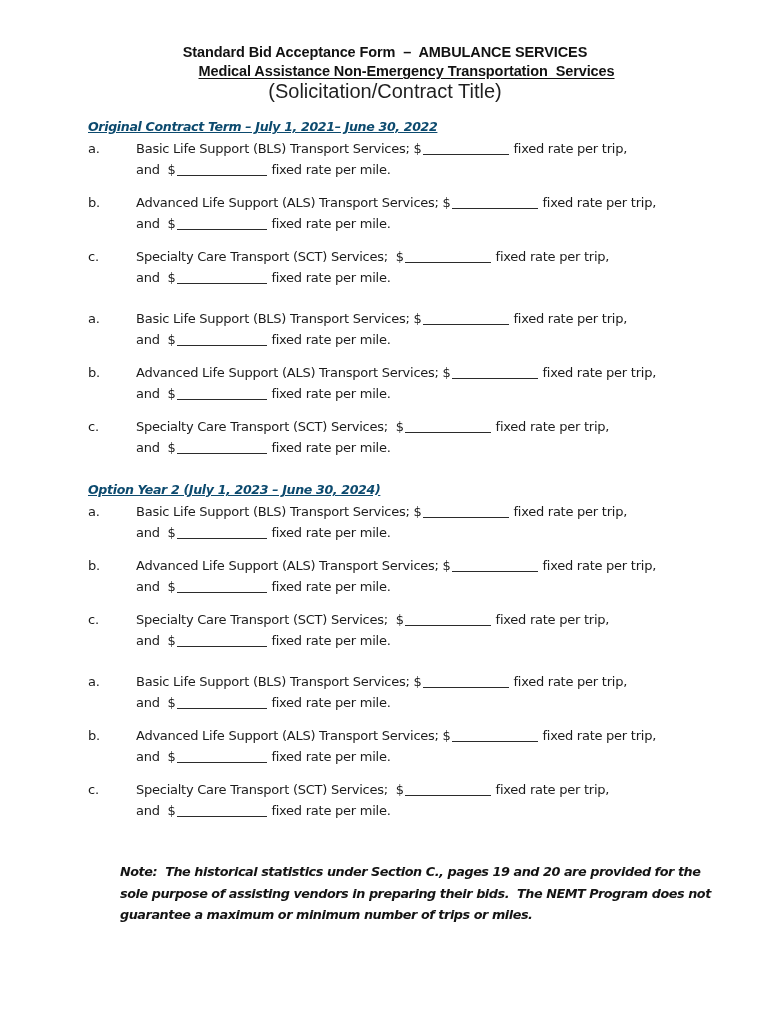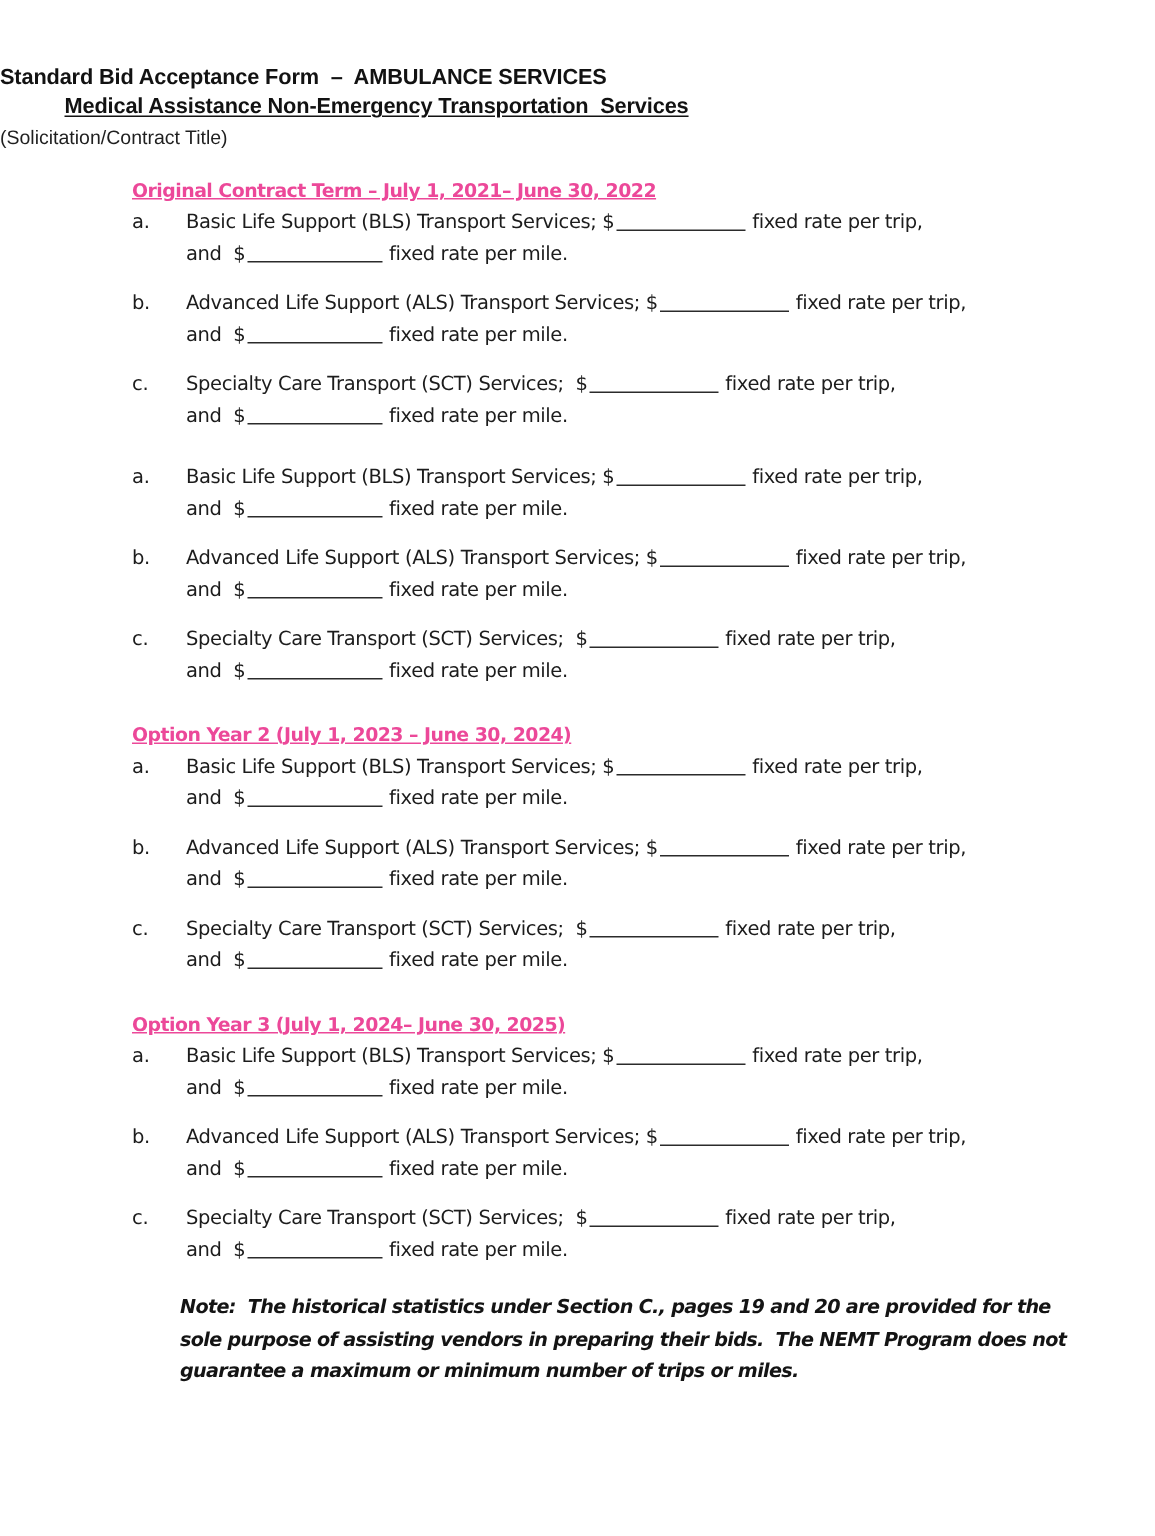--- a/index.html
+++ b/index.html
@@ -24,63 +24,65 @@
     height: 1024px;
     background: #ffffff;
   }
 
   
   .title-block {
     position: absolute;
     left: 0;
     top: 43px;
     width: 770px;
+    text-align: center;
   }
   .title-line1,
   .title-line2 {
     font-family: "Liberation Sans", sans-serif;
     font-weight: bold;
     font-size: 14.5px;
     letter-spacing: -0.1px;
     line-height: 19px;
     color: #121212;
     white-space: pre;
   }
   .title-line2 {
     text-decoration: underline;
     text-underline-offset: 1.5px;
     padding-left: 43px;
   }
   .title-line3 {
     font-family: "Liberation Sans", sans-serif;
     font-weight: normal;
-    font-size: 13px;
+    font-size: 20px;
     line-height: 21px;
     color: #1f1f1f;
     white-space: pre;
   }
 
   
   .body-area {
     position: absolute;
     left: 88px;
     top: 116px;
     width: 600px;
   }
 
   .section {
     margin-bottom: 0;
   }
 
   .section-heading {
     font-family: "DejaVu Sans", sans-serif;
     font-weight: bold;
+    font-style: italic;
     font-size: 12.6px;
     line-height: 17px;
-    color: #ec4899;
+    color: #0c4a6e;
     display: inline-block;
     text-decoration: underline;
     text-underline-offset: 1px;
     white-space: pre;
     letter-spacing: -0.35px;
     margin-bottom: 4px;
   }
 
   .item {
     position: relative;
@@ -94,21 +96,21 @@
   }
   .item-label {
     position: absolute;
     left: 0;
     top: 0;
     width: 48px;
     font-size: 13px;
     letter-spacing: -0.2px;
   }
   .item-body {
-    margin-left: 36px;
+    margin-left: 48px;
     white-space: pre-wrap;
   }
   .item-indent .item-body {
   }
   .line2 {
     white-space: pre;
   }
 
   
   .blank {
@@ -177,21 +179,21 @@
           <span class="item-label">a.</span>
           <div class="item-body"><span>Basic Life Support (BLS) Transport Services; $</span><span class="blank blank-trip"></span><span> fixed rate per trip,</span><br><span class="line2"><span>and  $</span><span class="blank blank-mile"></span><span> fixed rate per mile.</span></span></div>
         </div><div class="item item-indent">
           <span class="item-label">b.</span>
           <div class="item-body"><span>Advanced Life Support (ALS) Transport Services; $</span><span class="blank blank-trip"></span><span> fixed rate per trip,</span><br><span class="line2"><span>and  $</span><span class="blank blank-mile"></span><span> fixed rate per mile.</span></span></div>
         </div><div class="item item-indent">
           <span class="item-label">c.</span>
           <div class="item-body"><span>Specialty Care Transport (SCT) Services;  $</span><span class="blank blank-trip"></span><span> fixed rate per trip,</span><br><span class="line2"><span>and  $</span><span class="blank blank-mile"></span><span> fixed rate per mile.</span></span></div>
         </div></div>
       <div class="sec-gap"></div>
-      <div class="section"><div class="section-heading">Option Year 3 (July 1, 2024– June 30, 2025)</div><div class="item">
+      <div class="section"><div class="item">
           <span class="item-label">a.</span>
           <div class="item-body"><span>Basic Life Support (BLS) Transport Services; $</span><span class="blank blank-trip"></span><span> fixed rate per trip,</span><br><span class="line2"><span>and  $</span><span class="blank blank-mile"></span><span> fixed rate per mile.</span></span></div>
         </div><div class="item item-indent">
           <span class="item-label">b.</span>
           <div class="item-body"><span>Advanced Life Support (ALS) Transport Services; $</span><span class="blank blank-trip"></span><span> fixed rate per trip,</span><br><span class="line2"><span>and  $</span><span class="blank blank-mile"></span><span> fixed rate per mile.</span></span></div>
         </div><div class="item item-indent">
           <span class="item-label">c.</span>
           <div class="item-body"><span>Specialty Care Transport (SCT) Services;  $</span><span class="blank blank-trip"></span><span> fixed rate per trip,</span><br><span class="line2"><span>and  $</span><span class="blank blank-mile"></span><span> fixed rate per mile.</span></span></div>
         </div></div>
       <div class="sec-gap"></div>

